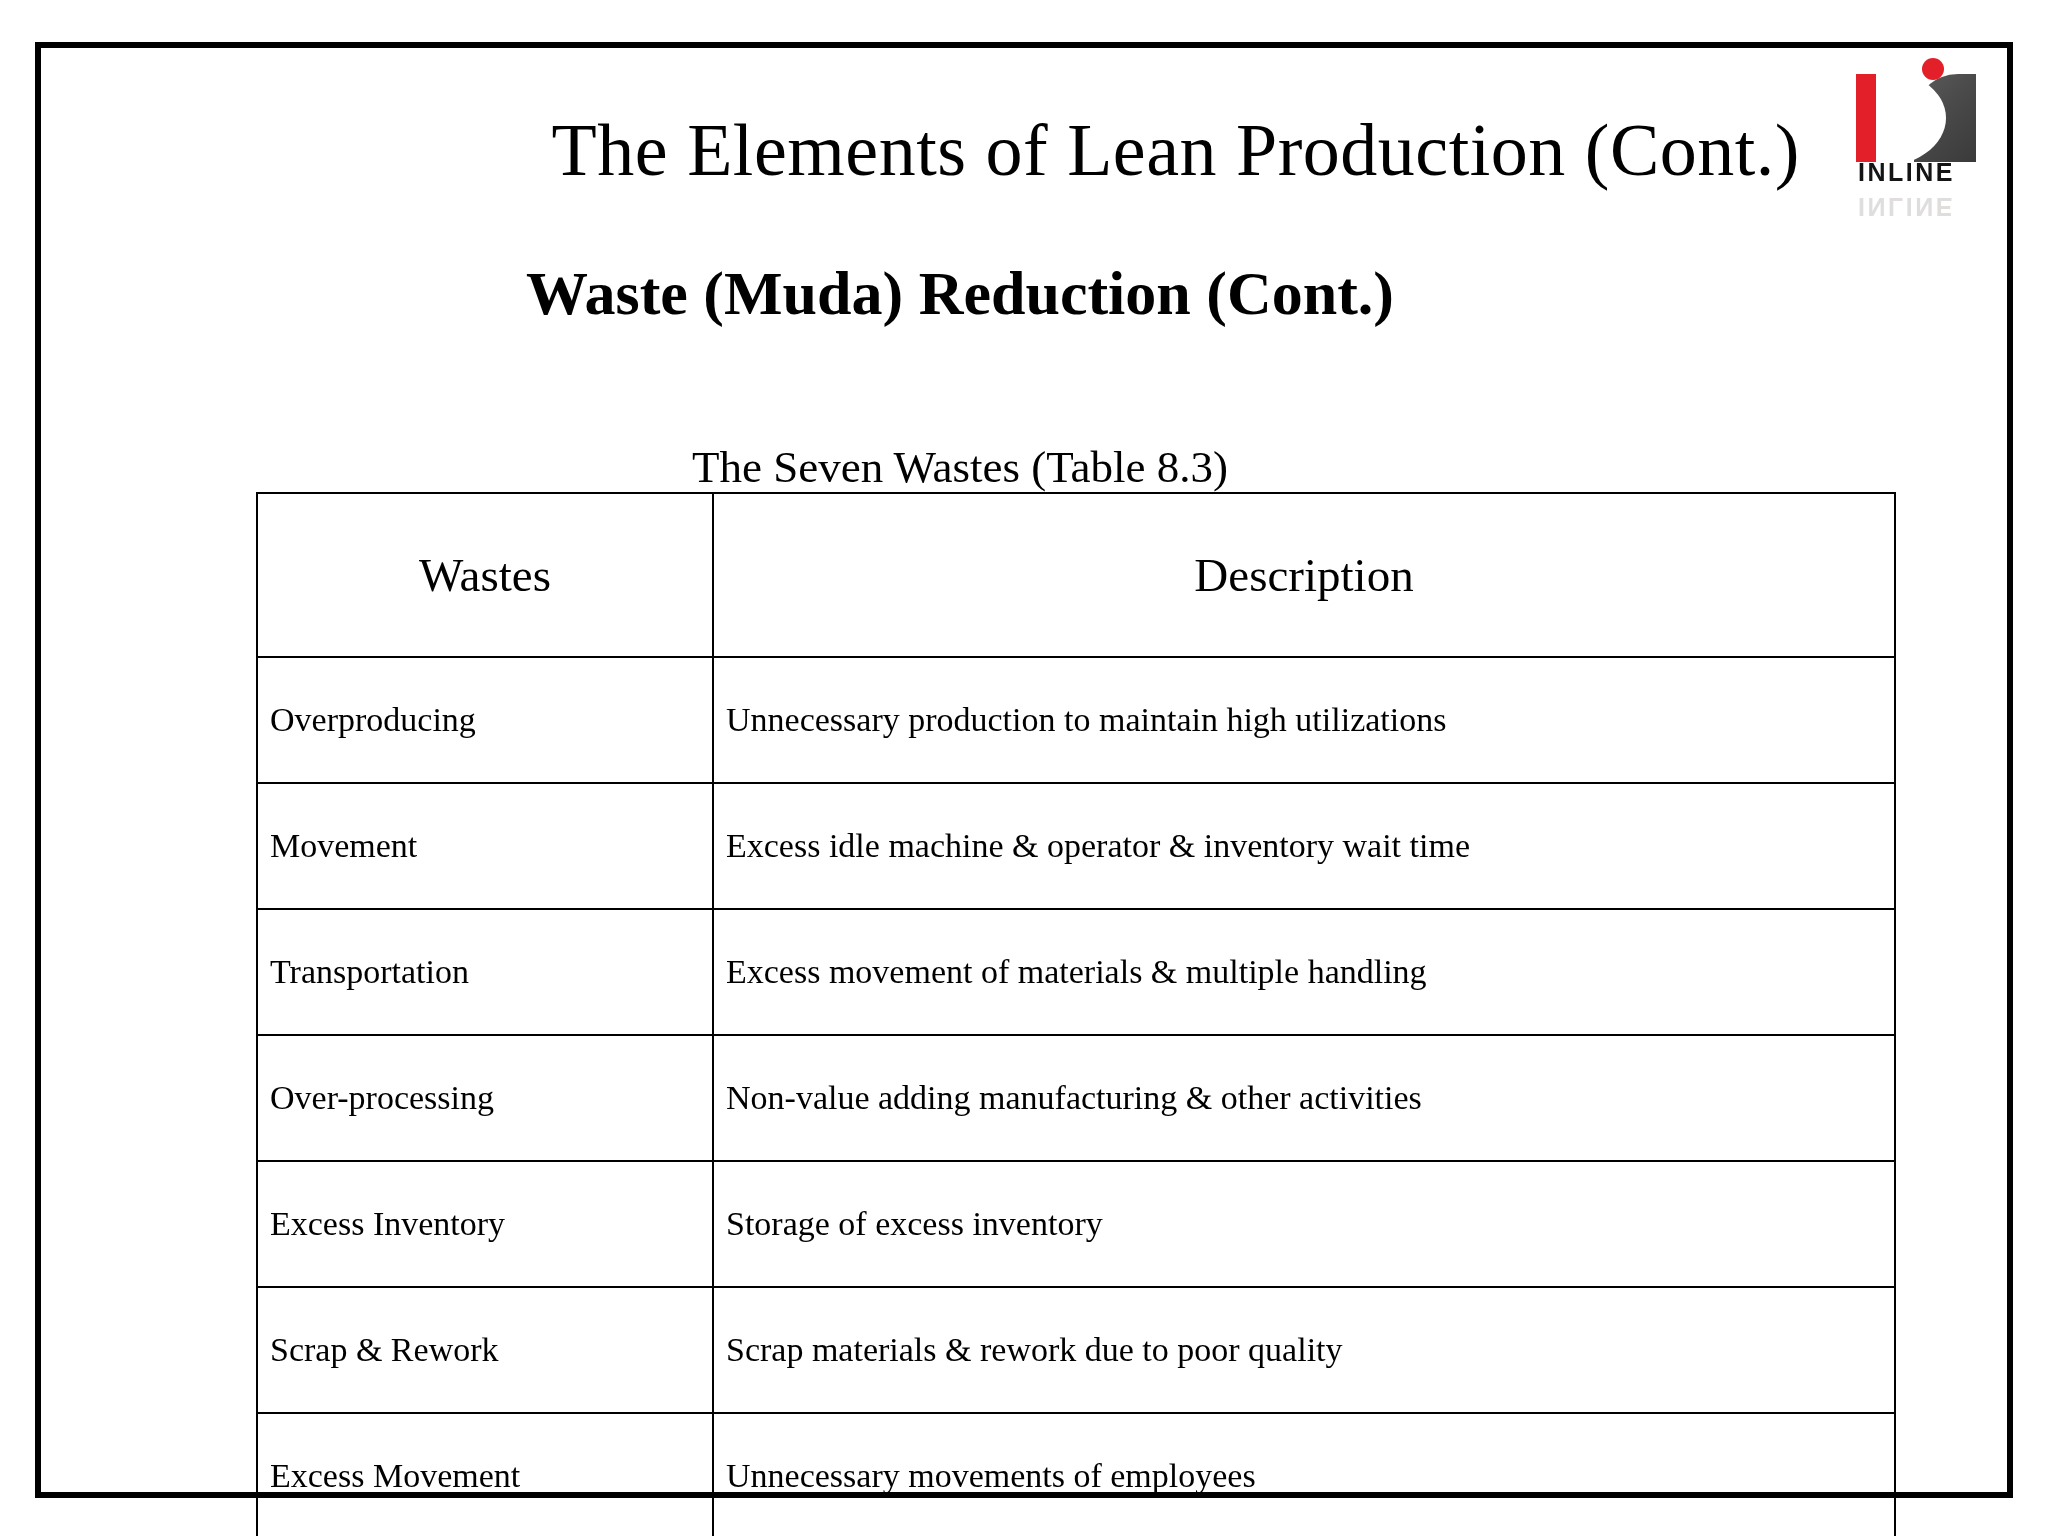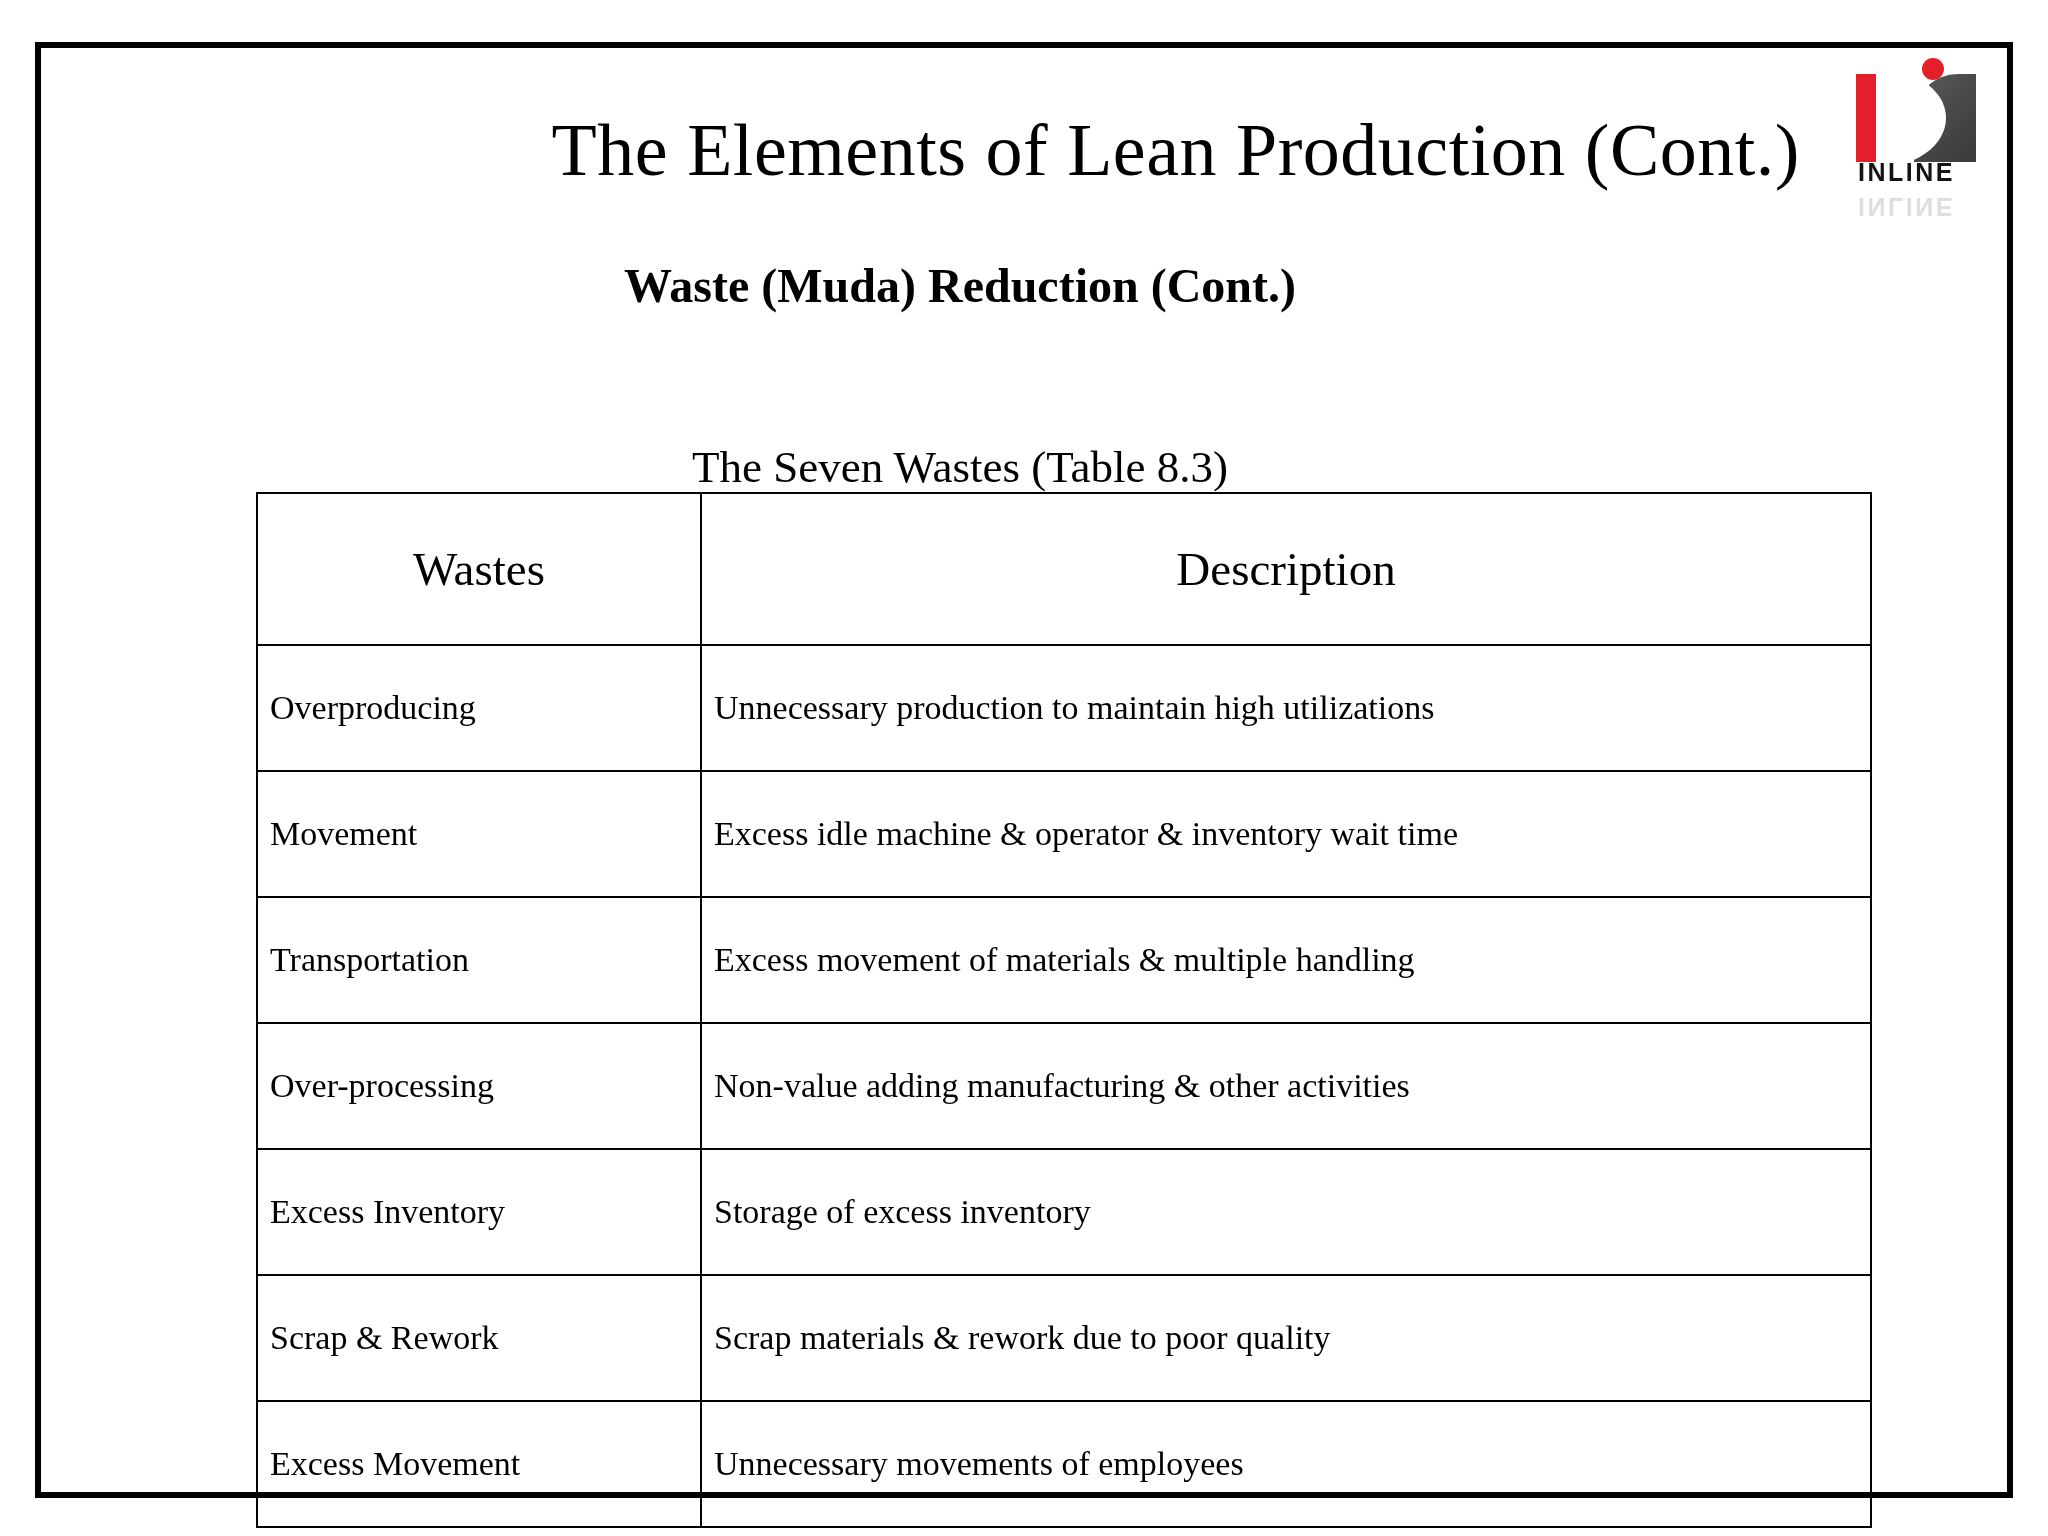--- a/index.html
+++ b/index.html
@@ -122,21 +122,21 @@
     color: #000000;
     letter-spacing: 0.5px;
     white-space: nowrap;
   }
   .subtitle {
     position: absolute;
     left: 120px;
     top: 258px;
     width: 1680px;
     text-align: center;
-    font-size: 48px;
+    font-size: 62px;
     font-weight: bold;
     color: #000000;
     white-space: nowrap;
   }
   .table-caption {
     position: absolute;
     left: 120px;
     top: 441px;
     width: 1680px;
     text-align: center;
@@ -164,21 +164,21 @@
     padding: 0 0 0 12px;
     height: 124px;
     vertical-align: middle;
     white-space: nowrap;
     overflow: hidden;
   }
   .waste-table thead th {
     text-align: center;
     font-size: 47px;
     height: 130px;
-    padding: 10px;
+    padding: 16px;
   }
   .col-waste { width: 422px; }
   .col-desc  { width: 1148px; border-radius: 20px; }
 </style>
 </head>
 <body>
 
 <div class="slide">
 
   <div class="slide-frame"></div>

